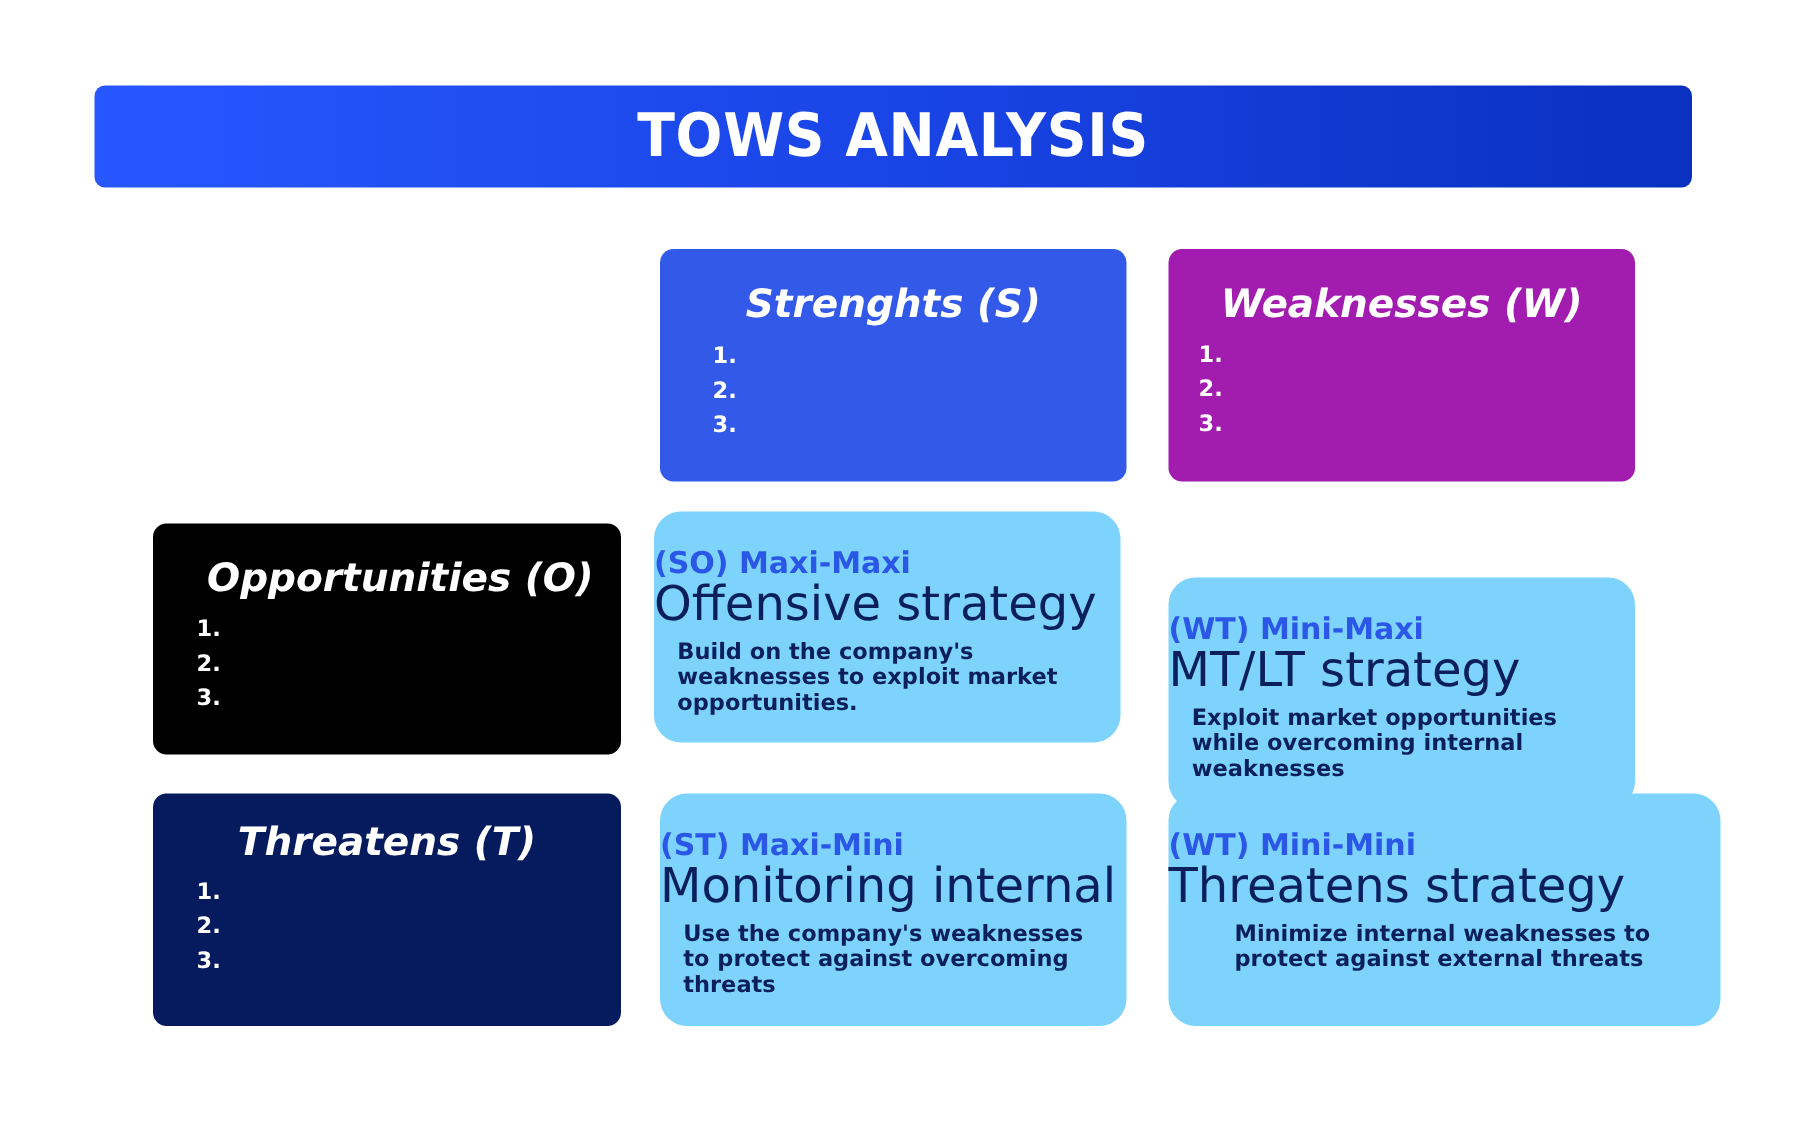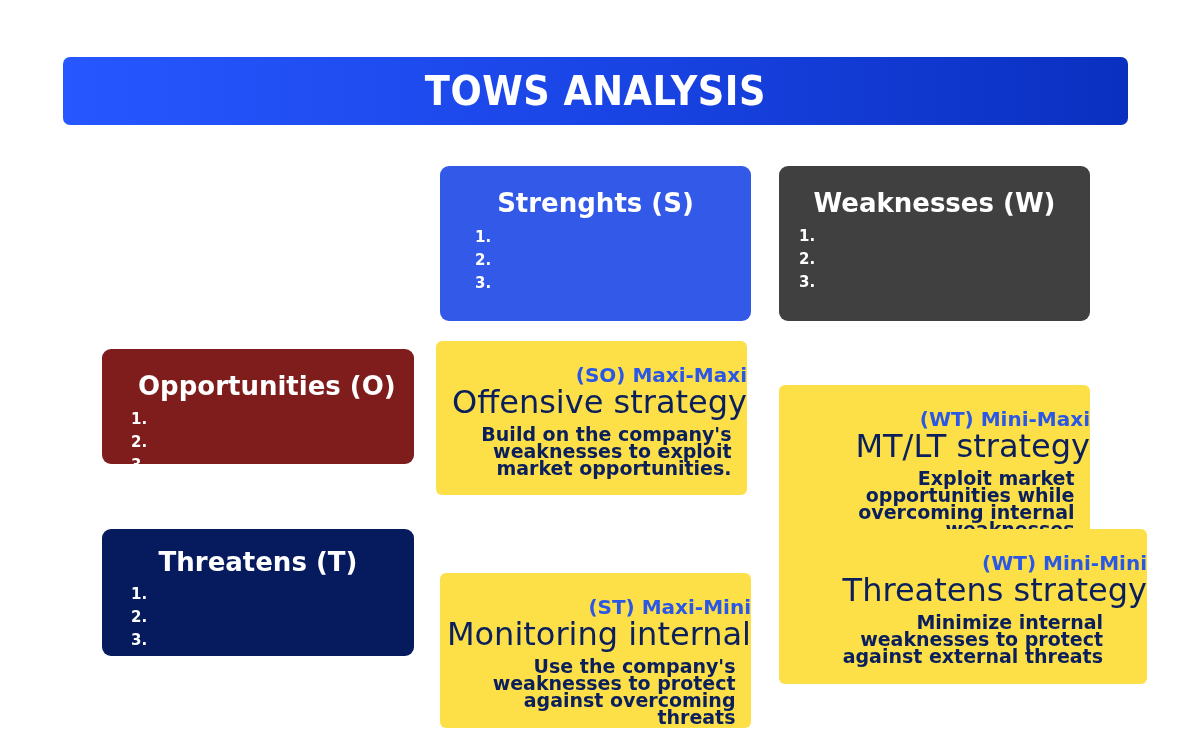--- a/index.html
+++ b/index.html
@@ -14,61 +14,61 @@
       display: flex; align-items: center; justify-content: center;
     }
     .banner-title {
       color: #ffffff; font-weight: bold; font-size: 40px; letter-spacing: 0.5px;
       font-family: "DejaVu Sans", sans-serif; transform: scaleX(0.92);
     }
     .box {
       position: absolute; border-radius: 9px; box-sizing: border-box; color: #ffffff;
     }
     .box .heading {
-      font-weight: bold; font-size: 26px; text-align: center; white-space: nowrap;
+      font-weight: bold; font-size: 26px; text-align: center; white-space: nowrap; font-style: italic;
     }
     .box ol {
       list-style: none; margin: 0; padding: 0;
     }
     .box ol li {
       font-weight: bold; font-size: 15px; line-height: 23px;
     }
     .strength { left: 440px; top: 166px; width: 311px; height: 155px; background: #3259e8; }
     .strength .heading { margin-top: 22px; }
     .strength ol { position: absolute; left: 35px; top: 60px; }
 
-    .weak { left: 779px; top: 166px; width: 311px; height: 155px; background: #404040; }
+    .weak { left: 779px; top: 166px; width: 311px; height: 155px; background: #a21caf; }
     .weak .heading { margin-top: 22px; }
     .weak ol { position: absolute; left: 20px; top: 59px; }
 
-    .opp { left: 102px; top: 349px; width: 312px; height: 115px; background: #7f1d1d; }
+    .opp { left: 102px; top: 349px; width: 312px; height: 154px; background: #000000; }
     .opp .heading { margin-top: 22px; padding-left: 14px; text-align: left; padding-left: 36px; }
     .opp ol { position: absolute; left: 29px; top: 59px; }
 
-    .threat { left: 102px; top: 529px; width: 312px; height: 127px; background: #061a5e; }
+    .threat { left: 102px; top: 529px; width: 312px; height: 155px; background: #061a5e; }
     .threat .heading { margin-top: 18px; }
     .threat ol { position: absolute; left: 29px; top: 54px; }
 
     .strat {
-      position: absolute; border-radius: 6px; background: #fde047; text-align: right;
+      position: absolute; border-radius: 18px; background: #7dd3fc; text-align: left;
       box-sizing: border-box; padding-top: 22px;
     }
     .strat .code {
       color: #2b57e6; font-weight: bold; font-size: 20px; line-height: 24px; white-space: nowrap;
     }
     .strat .name {
       color: #0a1f5c; font-weight: normal; font-size: 32px; line-height: 30px; white-space: nowrap;
     }
     .strat .desc {
-      color: #0a1f5c; font-weight: bold; font-size: 19px; line-height: 17px;
+      color: #0a1f5c; font-weight: bold; font-size: 15px; line-height: 17px;
       margin: 9px auto 0; width: 280px;
     }
     .so { left: 436px; top: 341px; width: 311px; height: 154px; }
     .wt1 { left: 779px; top: 349px; width: 311px; height: 154px; margin-top: 36px; }
-    .st { left: 440px; top: 529px; width: 311px; height: 155px; margin-top: 44px; }
+    .st { left: 440px; top: 529px; width: 311px; height: 155px; }
     .wt2 { left: 779px; top: 529px; width: 368px; height: 155px; }
   </style>
 </head>
 <body>
 
 <div class="banner">
   <span class="banner-title">TOWS ANALYSIS</span>
 </div>
 
 <div class="box strength">

